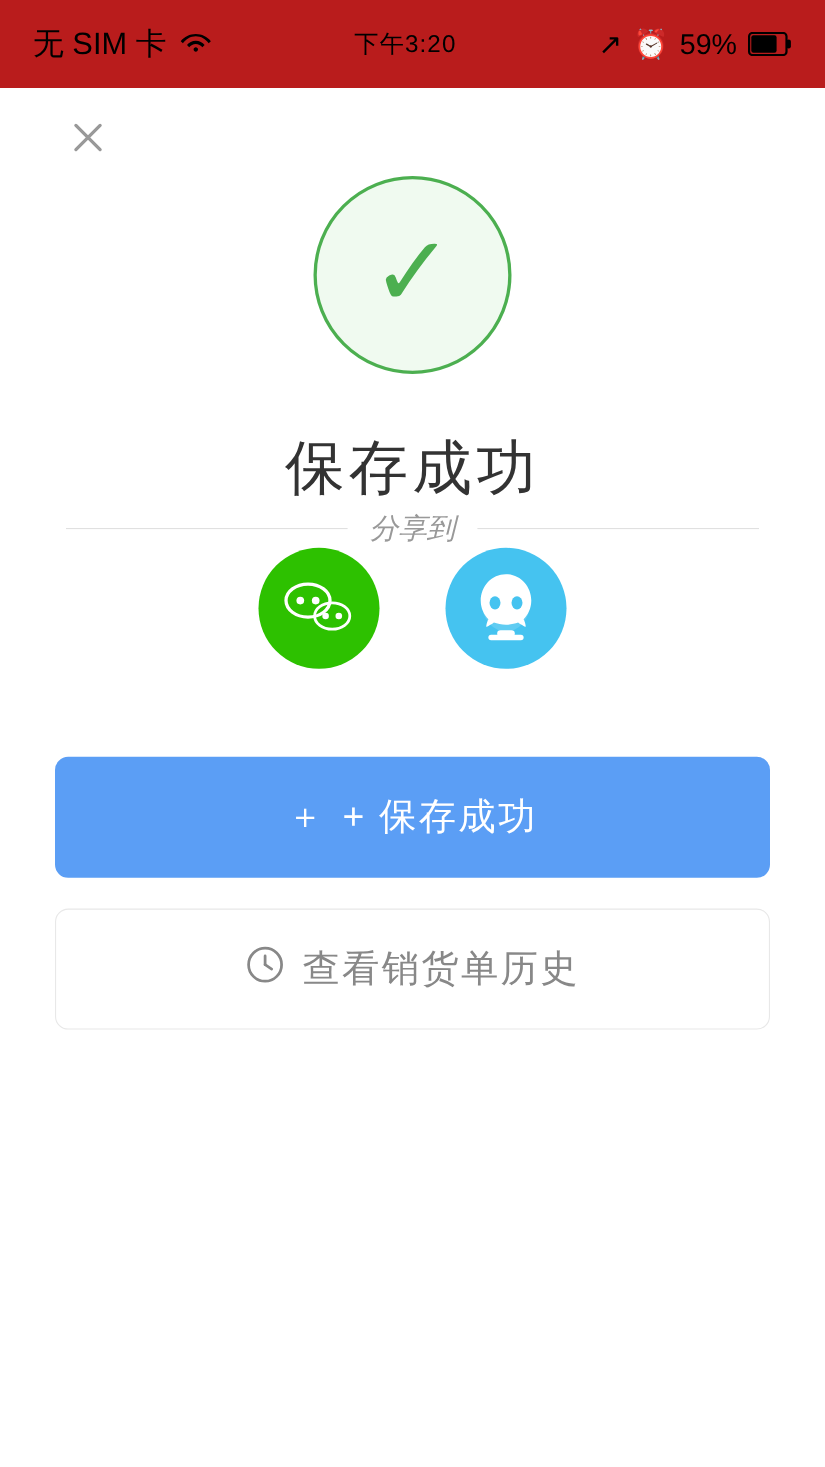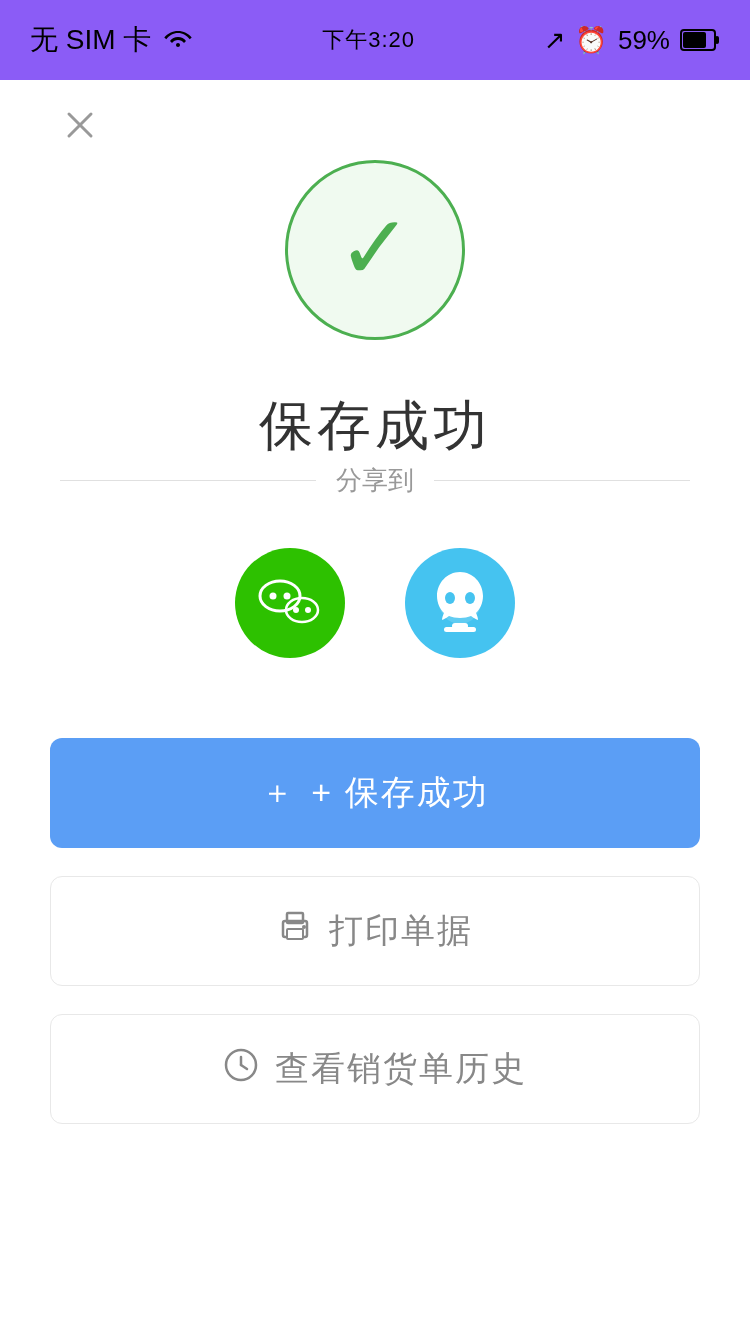--- a/index.html
+++ b/index.html
@@ -13,21 +13,21 @@
     }
 
     
     .status-bar {
       width: 100%;
       height: 80px;
       display: flex;
       align-items: center;
       justify-content: space-between;
       padding: 0 30px;
-      background: #8b5cf6;
+      background: #b91c1c;
     }
     .status-left {
       display: flex;
       align-items: center;
       gap: 12px;
       font-size: 28px;
       color: #000;
       font-weight: 500;
     }
     .wifi-icon {
@@ -98,21 +98,21 @@
       color: #333333;
       letter-spacing: 4px;
     }
 
     
     .share-section {
       width: 100%;
       display: flex;
       align-items: center;
       padding: 0 60px;
-      margin-bottom: 50px;
+      font-style: italic;
     }
     .divider-line {
       flex: 1;
       height: 1px;
       background: #e0e0e0;
     }
     .share-label {
       font-size: 26px;
       color: #999999;
       padding: 0 20px;
@@ -247,31 +247,20 @@
     </button>
   </div>
 
   <div class="action-buttons">
     <button class="btn btn-primary">
       <span class="btn-icon">＋</span>
       <span>+ 保存成功</span>
     </button>
     <button class="btn btn-secondary">
       <span class="btn-icon">
-        <svg width="36" height="32" viewBox="0 0 36 32" fill="none">
-          <rect x="6" y="10" width="24" height="16" rx="2" stroke="#888" stroke-width="2.5"></rect>
-          <rect x="10" y="18" width="16" height="10" rx="1" fill="white" stroke="#888" stroke-width="2"></rect>
-          <rect x="10" y="2" width="16" height="10" rx="1" stroke="#888" stroke-width="2.5"></rect>
-          <circle cx="27" cy="16" r="2" fill="#888"></circle>
-        </svg>
-      </span>
-      <span>打印单据</span>
-    </button>
-    <button class="btn btn-secondary">
-      <span class="btn-icon">
         <svg width="36" height="36" viewBox="0 0 36 36" fill="none">
           <circle cx="18" cy="18" r="15" stroke="#888" stroke-width="2.5"></circle>
           <line x1="18" y1="10" x2="18" y2="18" stroke="#888" stroke-width="2.5" stroke-linecap="round"></line>
           <line x1="18" y1="18" x2="24" y2="22" stroke="#888" stroke-width="2.5" stroke-linecap="round"></line>
         </svg>
       </span>
       <span>查看销货单历史</span>
     </button>
   </div>
 

